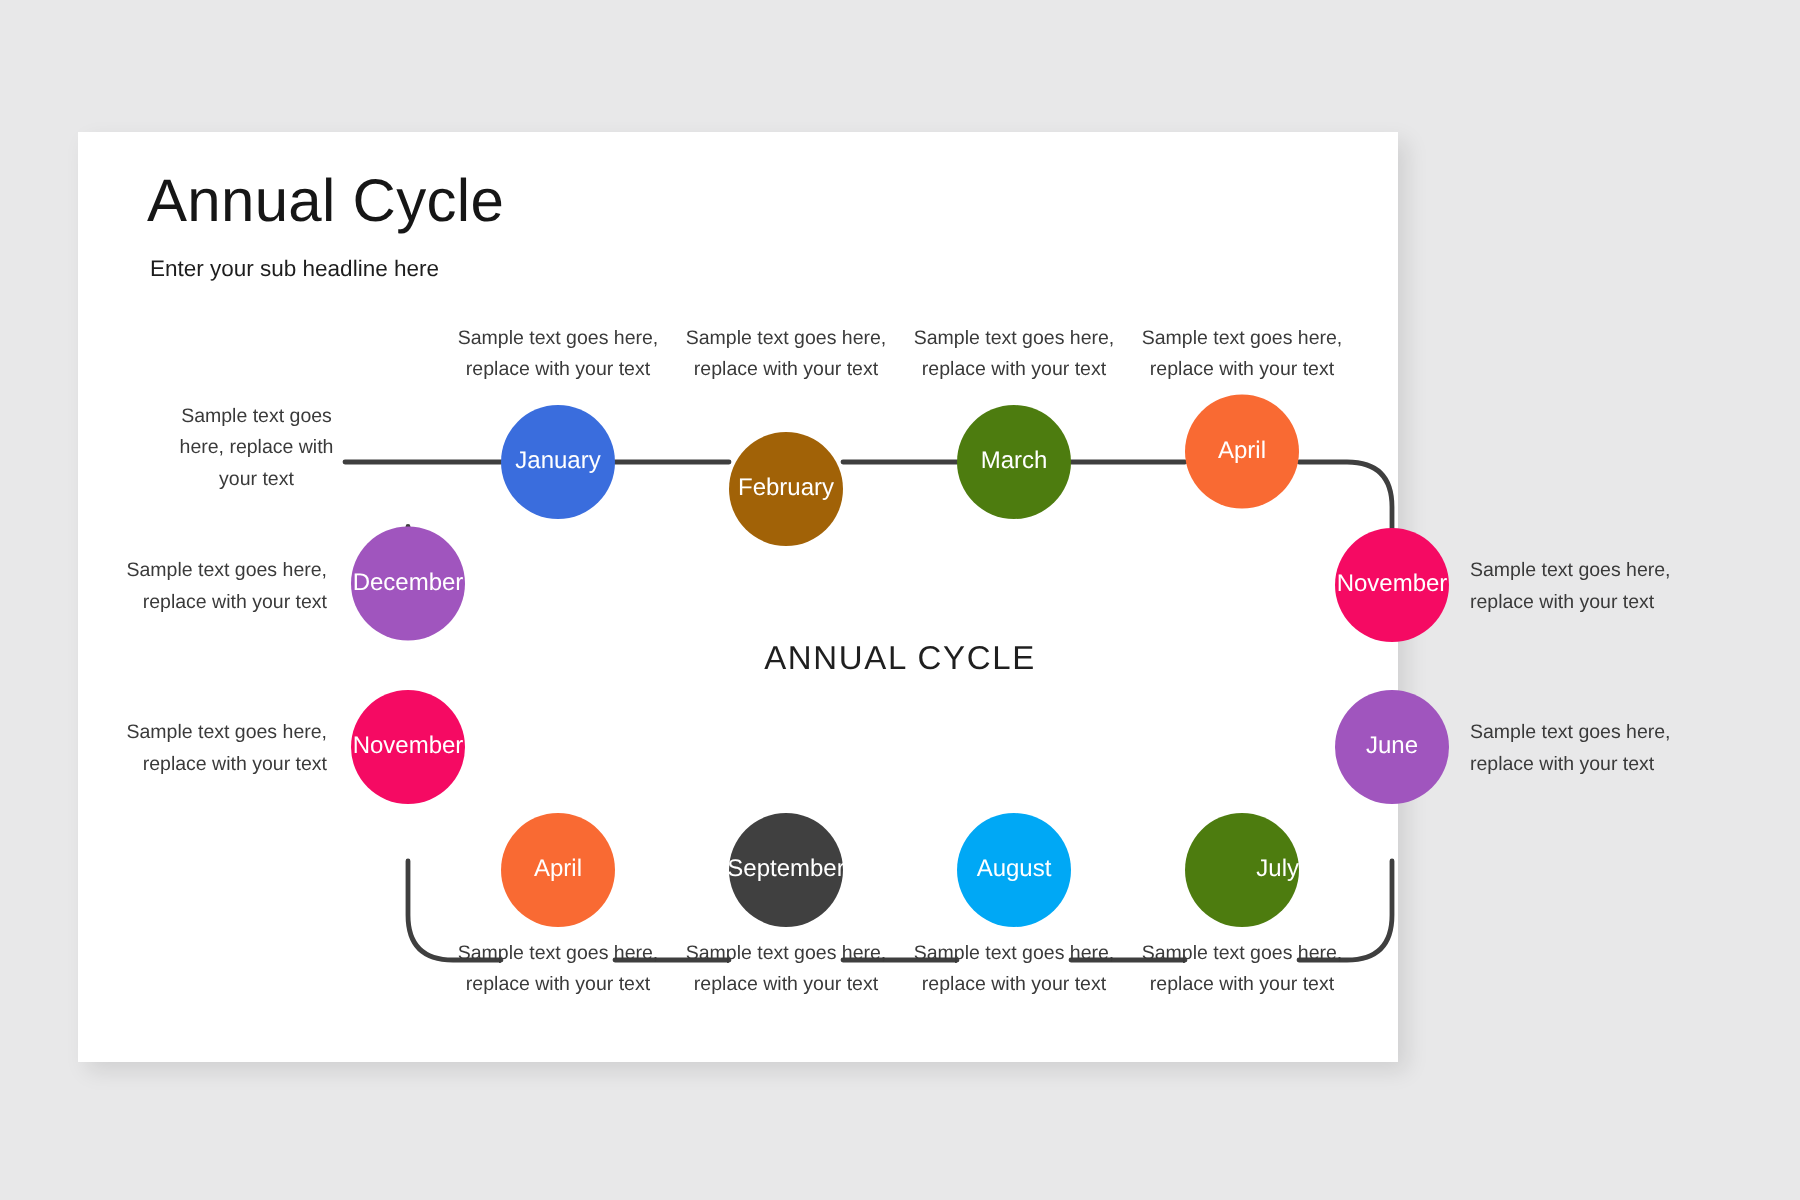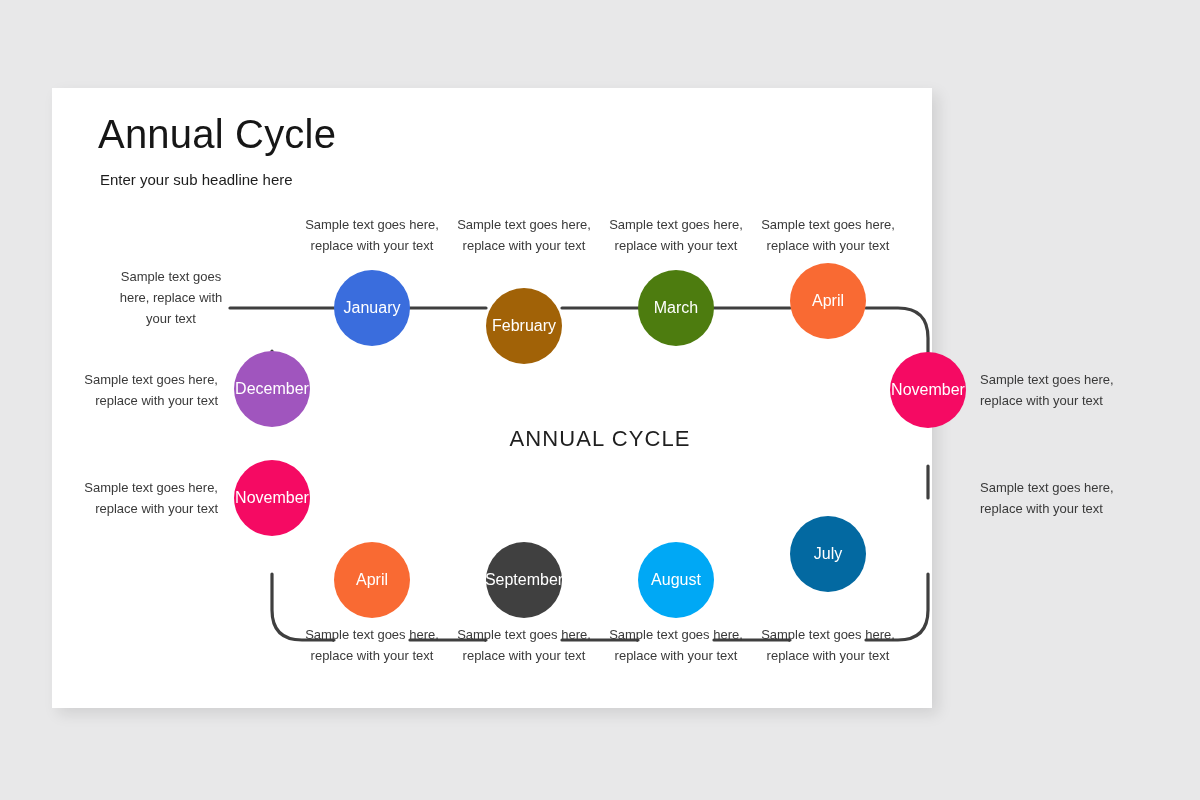--- a/index.html
+++ b/index.html
@@ -136,21 +136,24 @@
     </div>
     <div class="node" style="left:586px; top:182px; background:#4d7c0f;">
       <span>March</span>
     </div>
     <div class="node" style="left:738px; top:175px; background:#f96a33;">
       <span>April</span>
     </div>
     <div class="node" style="left:838px; top:264px; background:#f50a63;">
       <span>November</span>
     </div>
-    <div class="node" style="left:738px; top:428px; background:#0369a1;">
+    <div class="node" style="left:838px; top:372px; background:#a055be;">
+      <span>June</span>
+    </div>
+    <div class="node" style="left:738px; top:454px; background:#4d7c0f;justify-content:flex-end;">
       <span>July</span>
     </div>
     <div class="node" style="left:586px; top:454px; background:#00a8f5;">
       <span>August</span>
     </div>
     <div class="node" style="left:434px; top:454px; background:#404040;">
       <span>September</span>
     </div>
     <div class="node" style="left:282px; top:454px; background:#f96a33;">
       <span>April</span>

